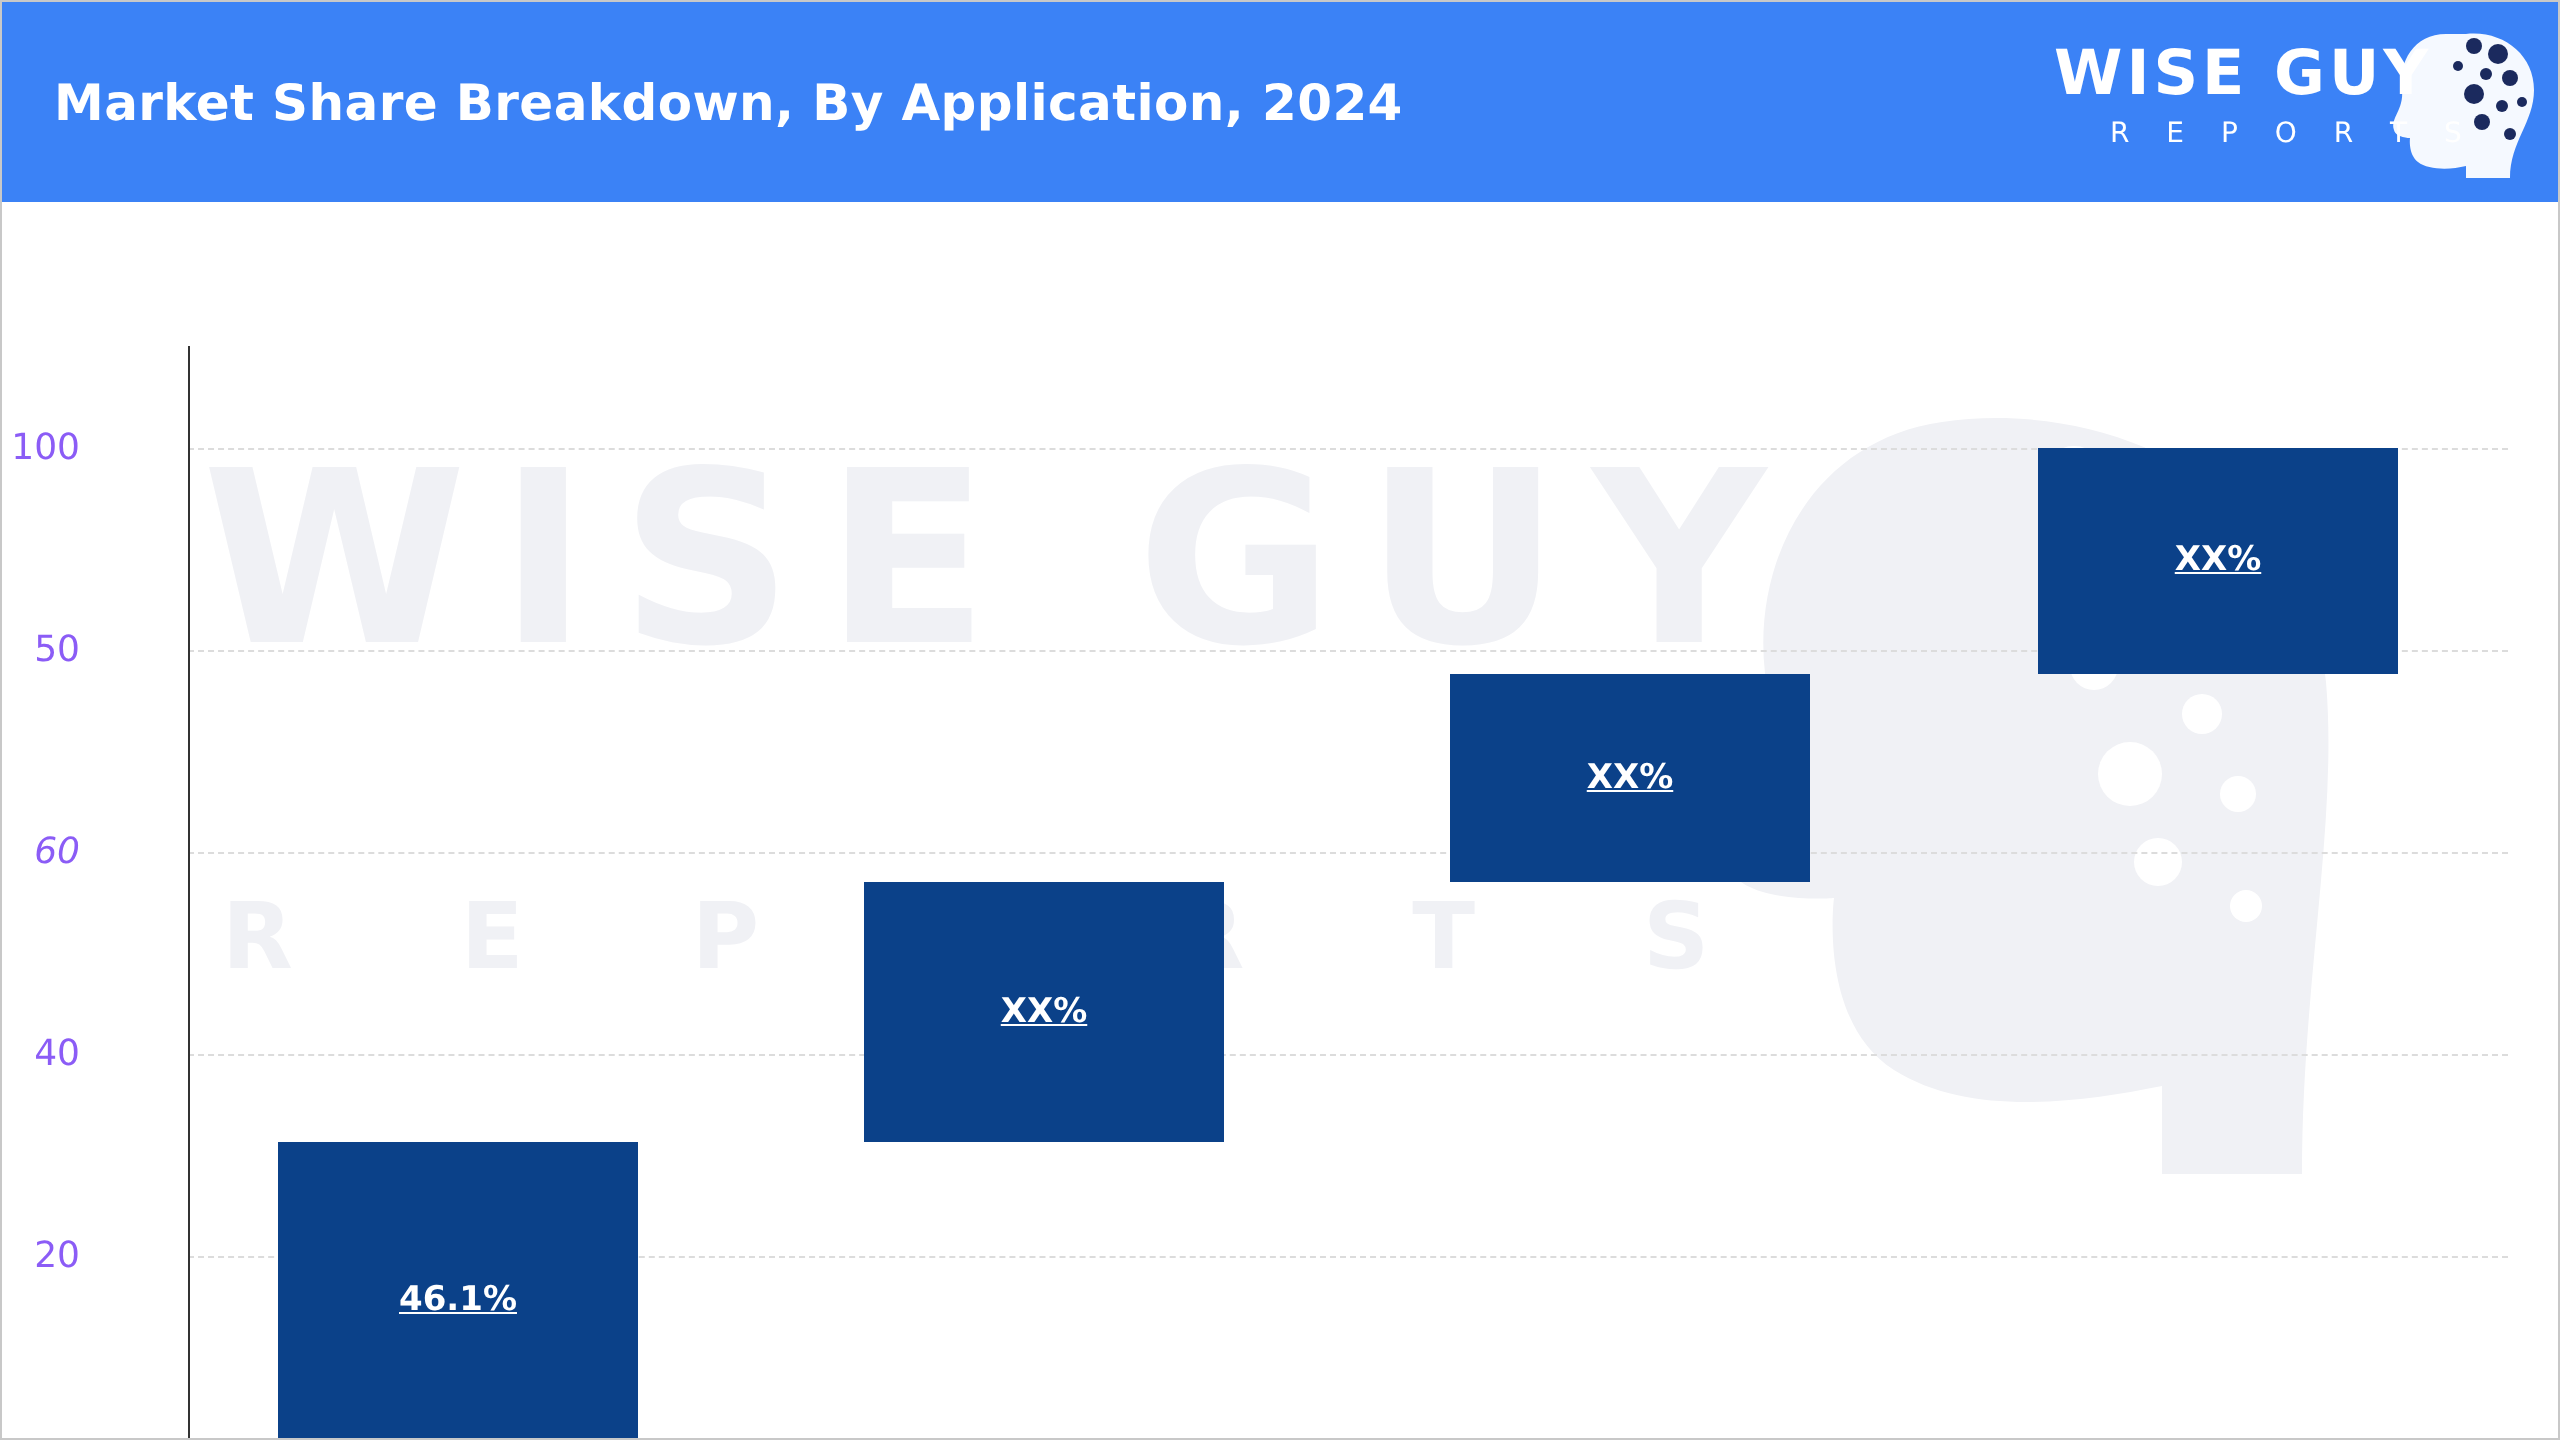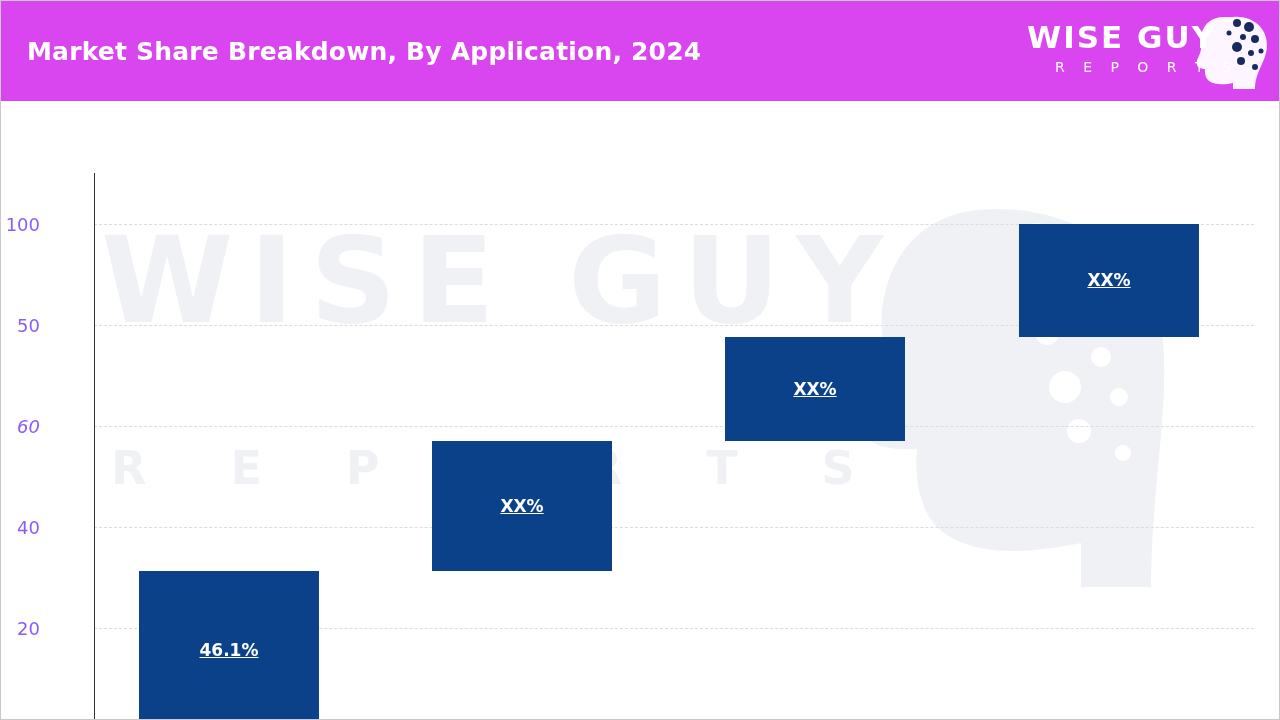--- a/index.html
+++ b/index.html
@@ -22,21 +22,21 @@
     background: #ffffff;
     overflow: hidden;
   }
   
   .header {
     position: absolute;
     left: 0;
     top: 0;
     width: 1280px;
     height: 100px;
-    background: #d946ef;
+    background: #3b82f6;
     display: flex;
     align-items: center;
     justify-content: space-between;
   }
   .header-title {
     color: #ffffff;
     font-size: 25px;
     font-weight: bold;
     letter-spacing: 0.2px;
     margin-left: 26px;

